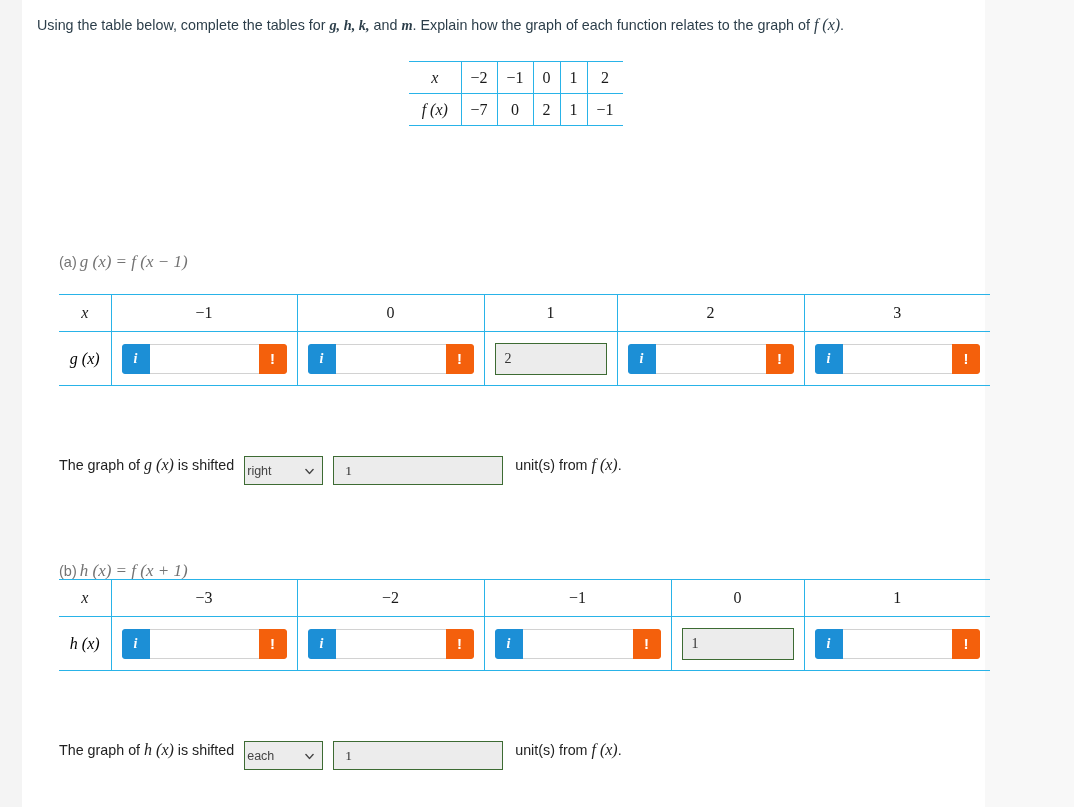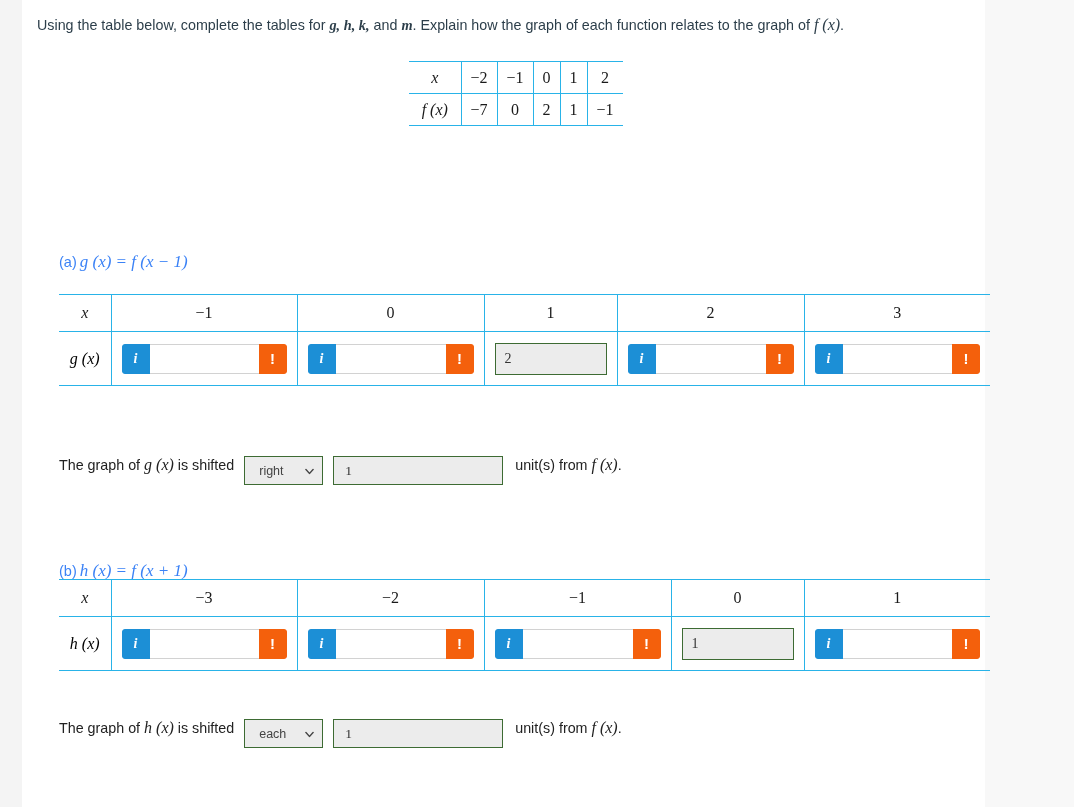--- a/index.html
+++ b/index.html
@@ -77,21 +77,21 @@
   .ftable tr:first-child td { border-top: 1px solid #29b3e8; }
   .ftable tr:last-child td { border-bottom: 1px solid #29b3e8; }
   .ftable td.lbl { font-style: italic; }
   .ftable td.num { min-width: 20px; }
 
   
   .sec-head {
     position: absolute;
     left: 37px;
     font-size: 14.5px;
-    color: #3b82f6;
+    color: #737373;
     white-space: nowrap;
   }
   .sec-head .tag { font-family: "Liberation Sans", sans-serif; }
   .sec-head .eq {
     font-family: "Liberation Serif", serif;
     font-size: 17px;
     margin-left: 3px;
   }
 
   
@@ -215,21 +215,21 @@
     width: 79px;
     height: 29px;
     margin: 0 10px;
     background: #ececec;
     border: 1px solid #3d6b33;
     box-sizing: border-box;
     display: flex;
     align-items: center;
     font-size: 12.5px;
     color: #444;
-    padding-left: 14px;
+    padding-left: 2px;
     font-family: "Liberation Sans", sans-serif;
   }
   .sel .chev {
     position: absolute;
     right: 8px;
     top: 50%;
     transform: translateY(-50%);
     font-size: 10px;
     color: #555;
   }
@@ -408,21 +408,21 @@
         <div class="ansbox">
           <span class="btn-i">i</span>
           <span class="field"></span>
           <span class="btn-x">!</span>
         </div>
       </td>
     </tr>
   </tbody>
     </table>
 
-  <div class="shiftrow" style="top:719px">
+  <div class="shiftrow" style="top:741px">
     <span class="txt"><span>The graph of </span><span class="mv">h (x)</span><span> is shifted</span></span>
     <div class="sel">
       <span>each</span>
       <span class="chev">
         <svg width="9" height="6" viewBox="0 0 9 6">
             <path d="M0.5 0.5 L4.5 5 L8.5 0.5" fill="none" stroke="#444" stroke-width="1.3"></path>
           </svg>
       </span>
     </div>
     <div class="numfield">

